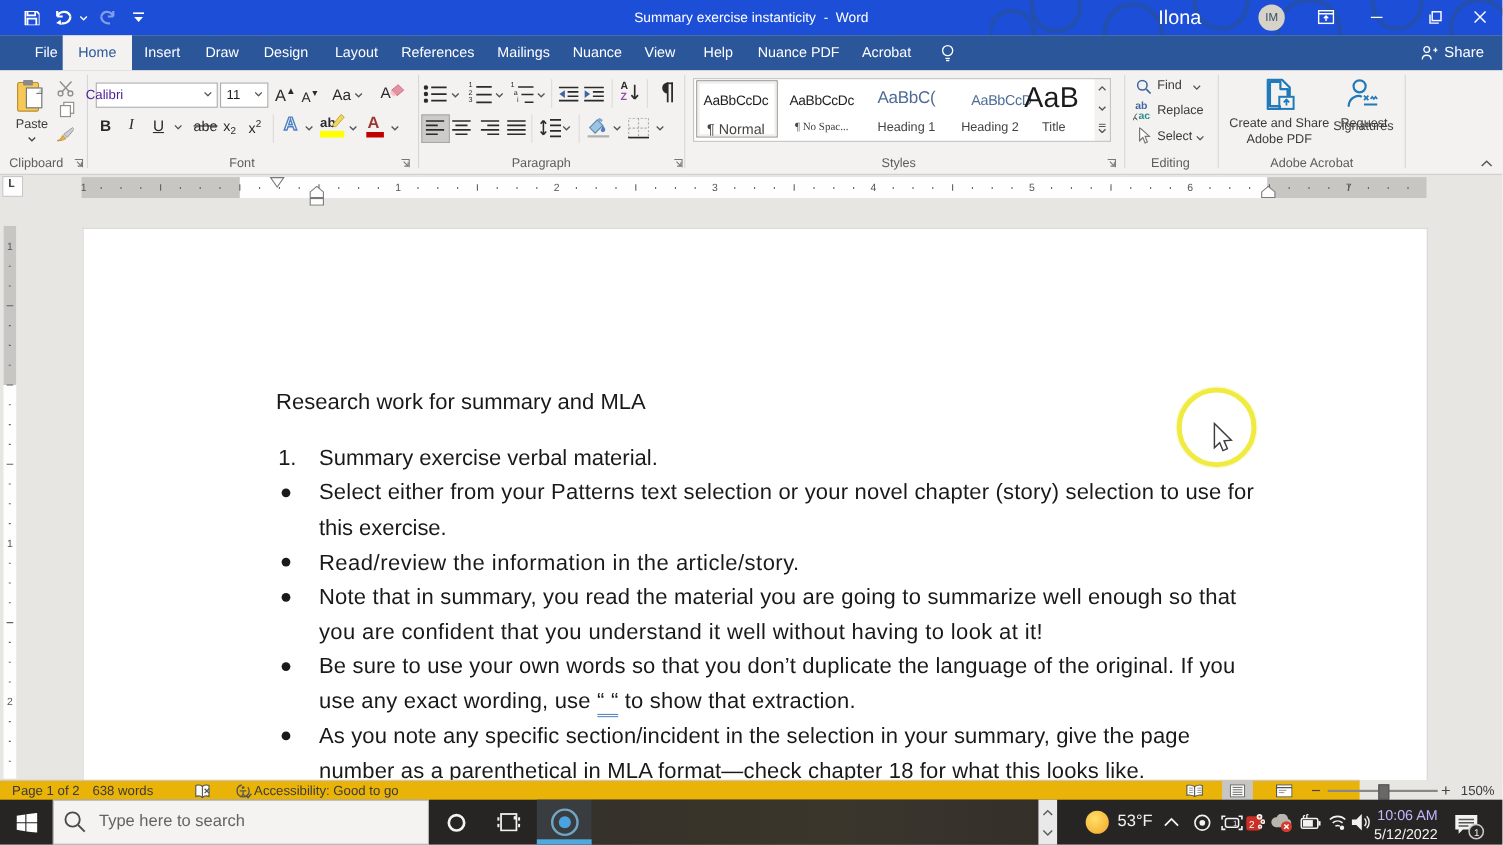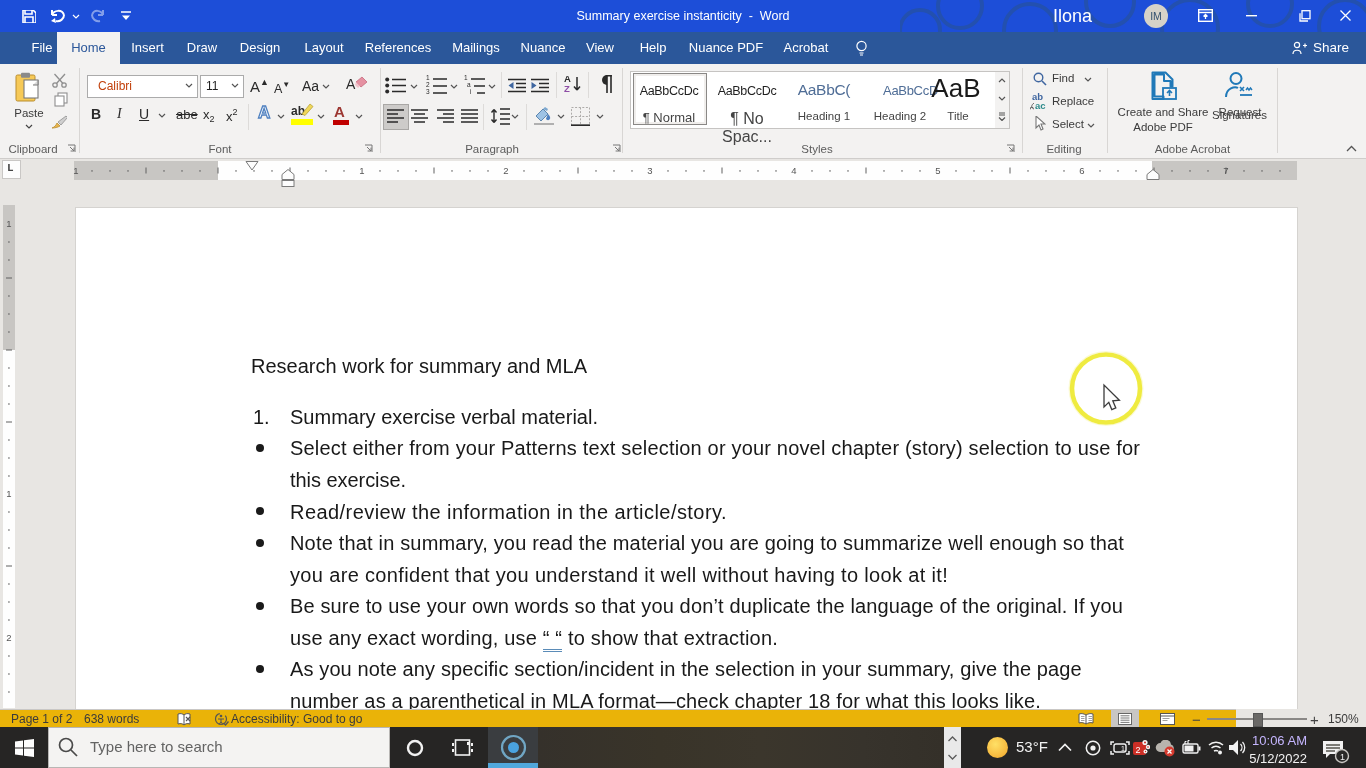--- a/index.html
+++ b/index.html
@@ -151,21 +151,21 @@
     <path d="M1 13 c3 -1 4 -3 5 -5 l3 3 c-2 1 -4 2 -8 2z" fill="#e8b54e" stroke="#b98d2f" stroke-width="0.8"></path>
     <path d="M7 7 l8 -6 1.5 1.5 -6.5 7.5z" fill="#cfcfcf" stroke="#8f8f8f" stroke-width="0.8"></path>
   </svg>
 <div class="glabel" style="left:0px;top:143px;width:66px;">Clipboard</div>
 <svg class="abs" style="left:67px;top:144px" width="9" height="9" viewBox="0 0 9 9">
     <path d="M1 1 h7 v7" fill="none" stroke="#777" stroke-width="1"></path>
     <path d="M3 3 l4 4 M7 3.6 v3.4 h-3.4" stroke="#777" stroke-width="1" fill="none"></path>
   </svg>
 
 <div class="combo" style="left:87px;top:75px;width:109px;height:21px;"></div>
-<div class="abs" style="left:98px;top:79px;font-size:12px;color:#c2410c;">Calibri</div>
+<div class="abs" style="left:78px;top:79px;font-size:12px;color:#4c1d95;">Calibri</div>
 <svg class="abs" style="left:185px;top:83px" width="8" height="5" viewBox="0 0 8 5">
     <path d="M1 1 l3 3 3-3" stroke="#555" stroke-width="1.2" fill="none"></path>
   </svg>
 <div class="combo" style="left:200px;top:75px;width:42px;height:21px;"></div>
 <div class="abs" style="left:206px;top:79px;font-size:12px;color:#1f1f1f;">11</div>
 <svg class="abs" style="left:231px;top:83px" width="8" height="5" viewBox="0 0 8 5">
     <path d="M1 1 l3 3 3-3" stroke="#555" stroke-width="1.2" fill="none"></path>
   </svg>
 <div class="abs" style="left:250px;top:77px;font-size:15px;color:#2a2a2a;">A<span style="font-size:9px;vertical-align:7px;">▲</span></div>
 <div class="abs" style="left:274px;top:80px;font-size:12.5px;color:#2a2a2a;">A<span style="font-size:8px;vertical-align:6px;">▼</span></div>
@@ -321,21 +321,21 @@
 <svg class="abs" style="left:612px;top:144px" width="9" height="9" viewBox="0 0 9 9">
     <path d="M1 1 h7 v7" fill="none" stroke="#777" stroke-width="1"></path>
     <path d="M3 3 l4 4 M7 3.6 v3.4 h-3.4" stroke="#777" stroke-width="1" fill="none"></path>
   </svg>
 
 <div class="abs" style="left:630px;top:71px;width:365px;height:56px;background:#fff;border:1px solid #c6c4c2;"></div>
 <div class="abs" style="left:633px;top:73px;width:72px;height:50px;border:1px solid #8a8886;outline:2px solid #f0eeec;outline-offset:-3px;background:#fff;"></div>
 <div class="abs" style="left:633px;top:84px;width:72px;text-align:center;font-size:12.5px;letter-spacing:-0.3px;color:#1f1f1f;">AaBbCcDc</div>
 <div class="abs" style="left:633px;top:110px;width:72px;text-align:center;font-size:13px;color:#444;">¶ Normal</div>
 <div class="abs" style="left:710px;top:84px;width:74px;text-align:center;font-size:12.5px;letter-spacing:-0.3px;color:#1f1f1f;">AaBbCcDc</div>
-<div class="abs" style="left:710px;top:110px;width:74px;text-align:center;font-size:16px;color:#444;">¶ No Spac...</div>
+<div class="abs" style="left:710px;top:110px;width:74px;text-align:center;font-size:10px;color:#444;font-family:Liberation Serif, serif;">¶ No Spac...</div>
 <div class="abs" style="left:787px;top:81px;width:74px;text-align:center;font-size:15.5px;letter-spacing:-0.3px;color:#4f6d96;">AaBbC(</div>
 <div class="abs" style="left:787px;top:110px;width:74px;text-align:center;font-size:11.5px;color:#444;">Heading 1</div>
 <div class="abs" style="left:862px;top:82.5px;width:76px;text-align:right;font-size:13px;letter-spacing:-0.3px;color:#4f6d96;">AaBbCcD</div>
 <div class="abs" style="left:862px;top:110px;width:76px;text-align:center;font-size:11.5px;color:#444;">Heading 2</div>
 <div class="abs" style="left:926px;top:73px;width:60px;text-align:center;font-size:26px;letter-spacing:0.2px;color:#1a1a1a;">AaB</div>
 <div class="abs" style="left:928px;top:110px;width:60px;text-align:center;font-size:11.5px;color:#444;">Title</div>
 <div class="abs" style="left:995px;top:71px;width:14px;height:56px;border:1px solid #c6c4c2;border-left:none;background:#f3f2f1;"></div>
 <svg class="abs" style="left:998px;top:78px" width="8" height="5" viewBox="0 0 8 5">
     <path d="M1 4 l3 -3 3 3" stroke="#555" stroke-width="1.2" fill="none"></path>
   </svg>

